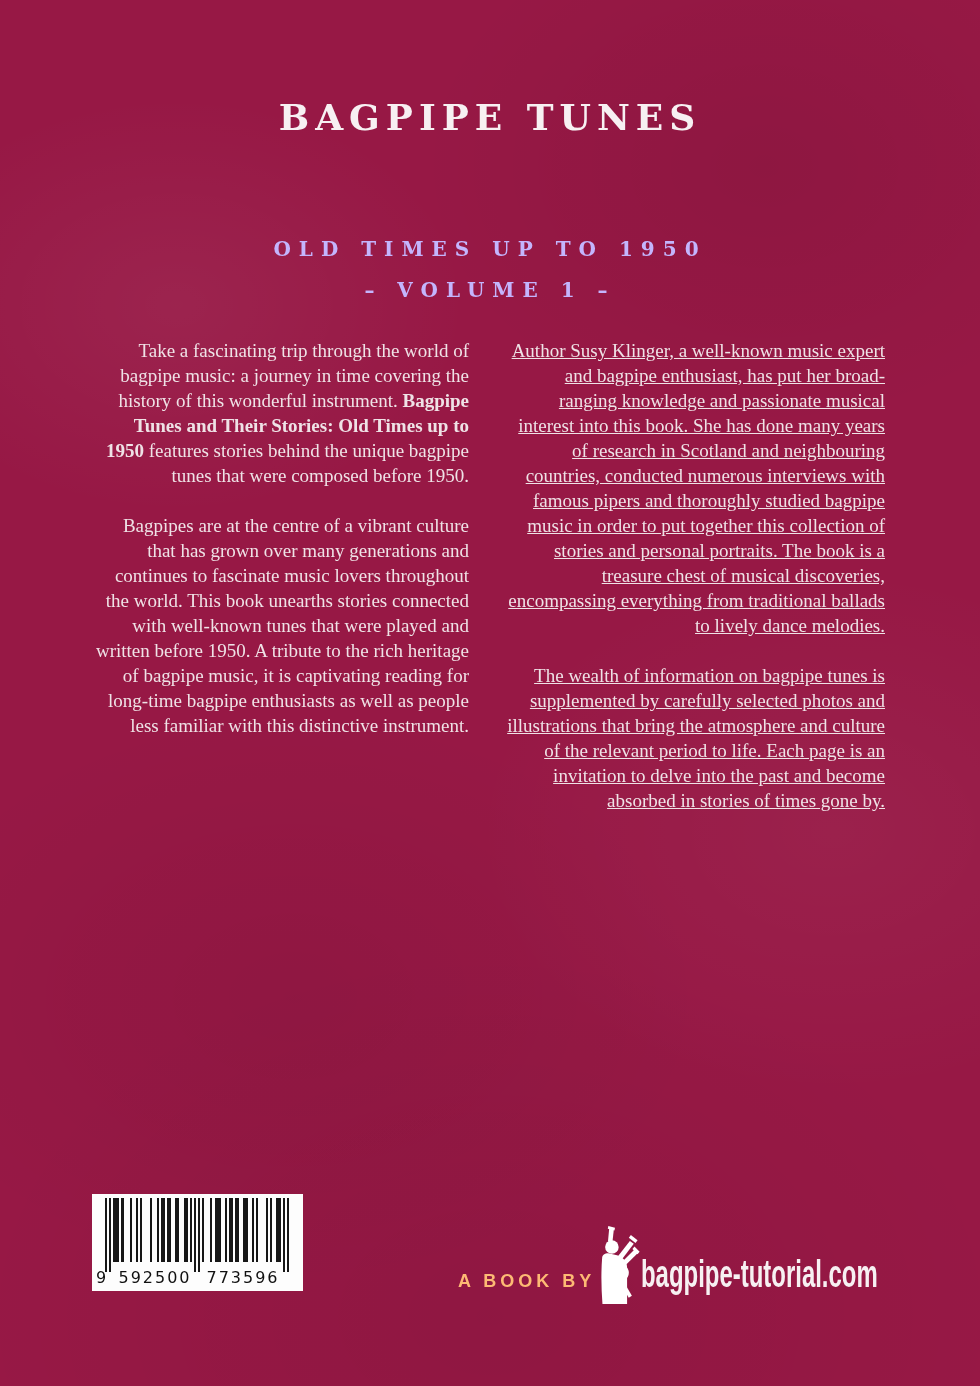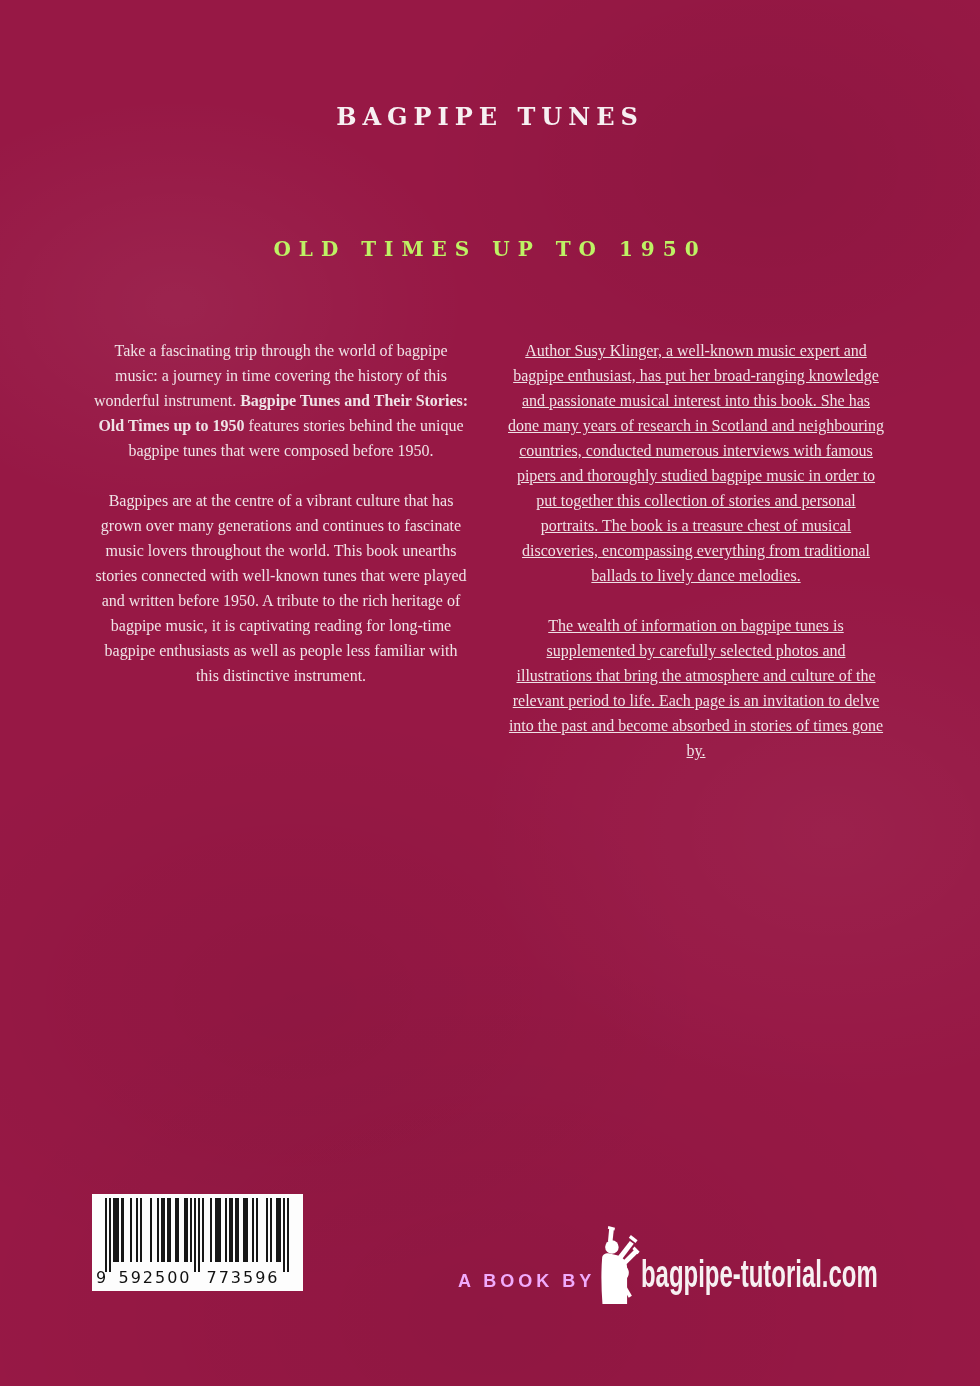--- a/index.html
+++ b/index.html
@@ -20,32 +20,32 @@
       radial-gradient(600px 420px at 30% 72%, rgba(0,0,0,0.05), rgba(0,0,0,0) 70%),
       radial-gradient(520px 380px at 85% 60%, rgba(255,255,255,0.04), rgba(255,255,255,0) 70%),
       radial-gradient(700px 500px at 50% 95%, rgba(0,0,0,0.05), rgba(0,0,0,0) 75%);
     pointer-events:none;
   }
   .title-block{
     position:absolute;left:0;top:92px;width:100%;
     text-align:center;color:#f7f0f2;
     font-family:"DejaVu Serif",serif;font-weight:700;
   }
-  .title-line{font-size:24px;line-height:50px;letter-spacing:6px;white-space:nowrap;}
+  .title-line{font-size:36px;line-height:50px;letter-spacing:6px;white-space:nowrap;}
   .subtitle-block{
     position:absolute;left:0;top:229px;width:100%;
-    text-align:center;color:#bef264;
+    text-align:center;color:#c4b5fd;
     font-family:"DejaVu Serif",serif;font-weight:700;
   }
   .subtitle-line{font-size:20px;line-height:41px;letter-spacing:8px;white-space:nowrap;}
   .column{
     position:absolute;top:338px;
     color:#efe2e6;
-    font-size:16px;line-height:25px;
-    text-align:center;
+    font-size:19px;line-height:25px;
+    text-align:right;
   }
   .column p{margin:0 0 25px 0;}
   .column .bold{font-weight:700;}
   .col-left{left:93px;width:376px;}
   .col-right{left:507px;width:378px;text-decoration:underline;}
   
   .barcode-box{
     position:absolute;left:92px;top:1194px;width:211px;height:97px;
     background:#fdfdfd;
   }
@@ -60,21 +60,21 @@
     position:absolute;left:0;bottom:4px;width:100%;height:18px;
     font-family:"DejaVu Sans",sans-serif;font-size:16px;color:#111;
   }
   .bc-first{position:absolute;left:4px;bottom:0;}
   .bc-g1{position:absolute;left:22px;bottom:0;width:82px;text-align:center;letter-spacing:2px;}
   .bc-g2{position:absolute;left:110px;bottom:0;width:82px;text-align:center;letter-spacing:2px;}
   
   .book-by{
     position:absolute;left:458px;top:1271px;
     font-family:"Liberation Sans",sans-serif;font-weight:700;
-    font-size:18px;letter-spacing:4px;color:#f0abfc;white-space:nowrap;
+    font-size:18px;letter-spacing:4px;color:#fdba74;white-space:nowrap;
   }
   .piper{
     position:absolute;left:592px;top:1226px;width:48px;height:78px;
   }
   .brand{
     position:absolute;left:641px;top:1255px;
     font-family:"Liberation Sans",sans-serif;font-weight:700;
     font-size:38px;line-height:1;color:#f7f0f2;white-space:nowrap;
     transform:scaleX(0.63);transform-origin:left top;letter-spacing:0px;
   }
@@ -83,20 +83,21 @@
 <body>
 
 <div class="cover">
 
   <div class="title-block">
     <div class="title-line">BAGPIPE TUNES</div>
   </div>
 
   <div class="subtitle-block">
     <div class="subtitle-line">OLD TIMES UP TO 1950</div>
+    <div class="subtitle-line">– VOLUME 1 –</div>
   </div>
 
   <div class="column col-left">
     <p><span>Take a fascinating trip through the world of bagpipe music: a journey in time covering the history of this wonderful instrument. </span><span class="bold">Bagpipe Tunes and Their Stories: Old Times up to 1950</span><span> features stories behind the unique bagpipe tunes that were composed before 1950.</span></p>
     <p>Bagpipes are at the centre of a vibrant culture that has grown over many generations and continues to fascinate music lovers throughout the world. This book unearths stories connected with well-known tunes that were played and written before 1950. A tribute to the rich heritage of bagpipe music, it is captivating reading for long-time bagpipe enthusiasts as well as people less familiar with this distinctive instrument.</p>
   </div>
 
   <div class="column col-right">
     <p>Author Susy Klinger, a well-known music expert and bagpipe enthusiast, has put her broad-ranging knowledge and passionate musical interest into this book. She has done many years of research in Scotland and neighbouring countries, conducted numerous interviews with famous pipers and thoroughly studied bagpipe music in order to put together this collection of stories and personal portraits. The book is a treasure chest of musical discoveries, encompassing everything from traditional ballads to lively dance melodies.</p>
     <p>The wealth of information on bagpipe tunes is supplemented by carefully selected photos and illustrations that bring the atmosphere and culture of the relevant period to life. Each page is an invitation to delve into the past and become absorbed in stories of times gone by.</p>

